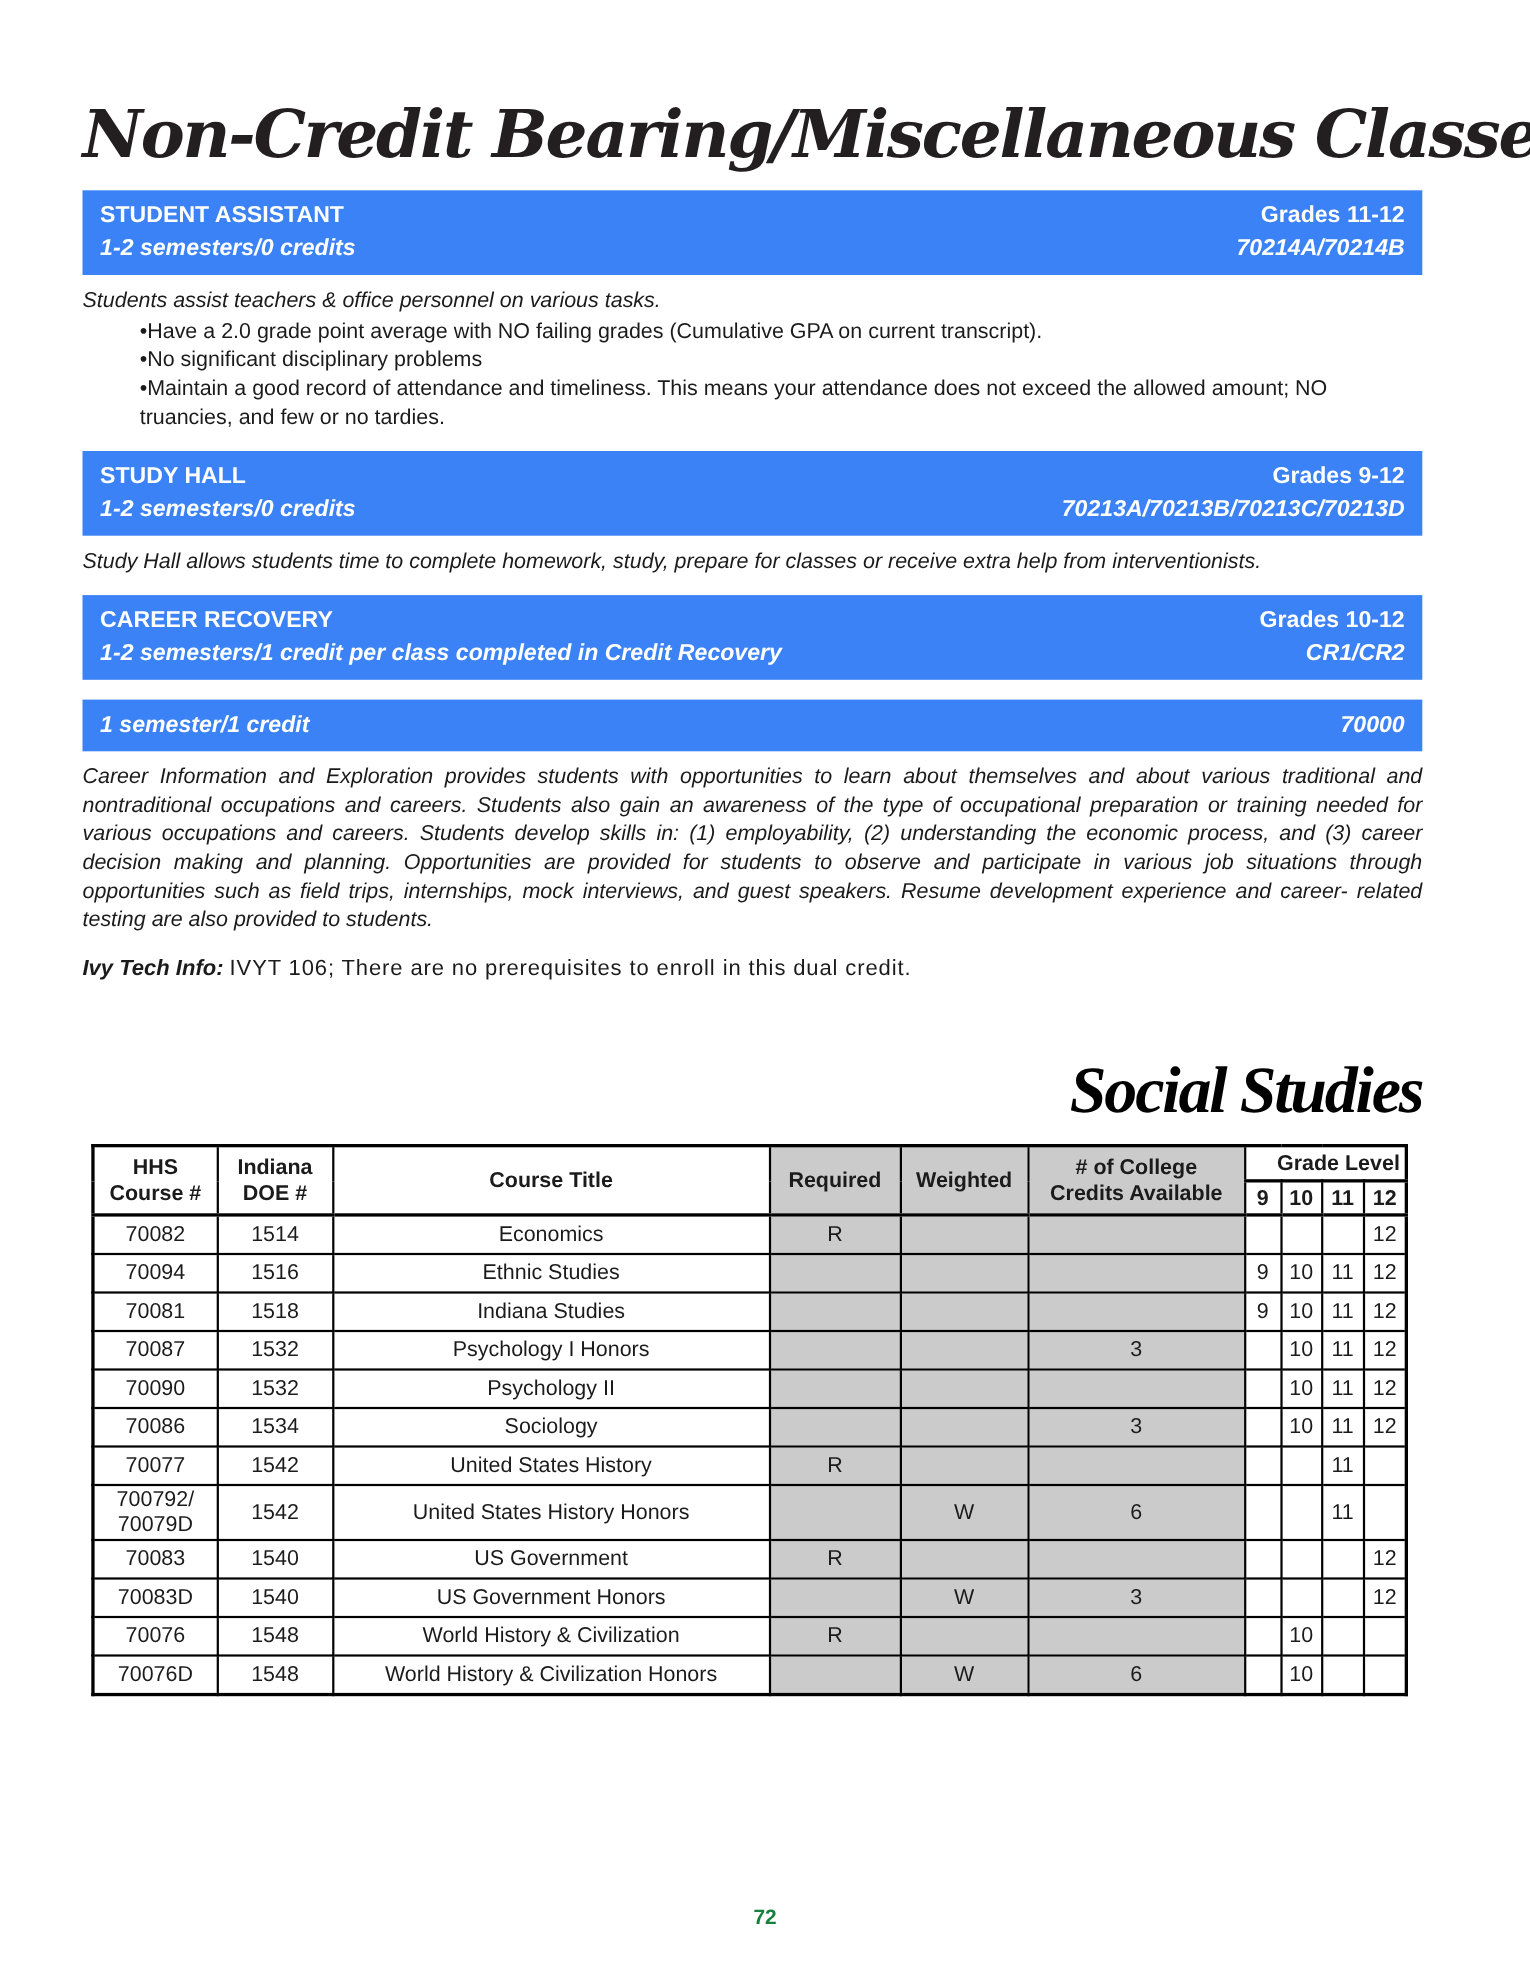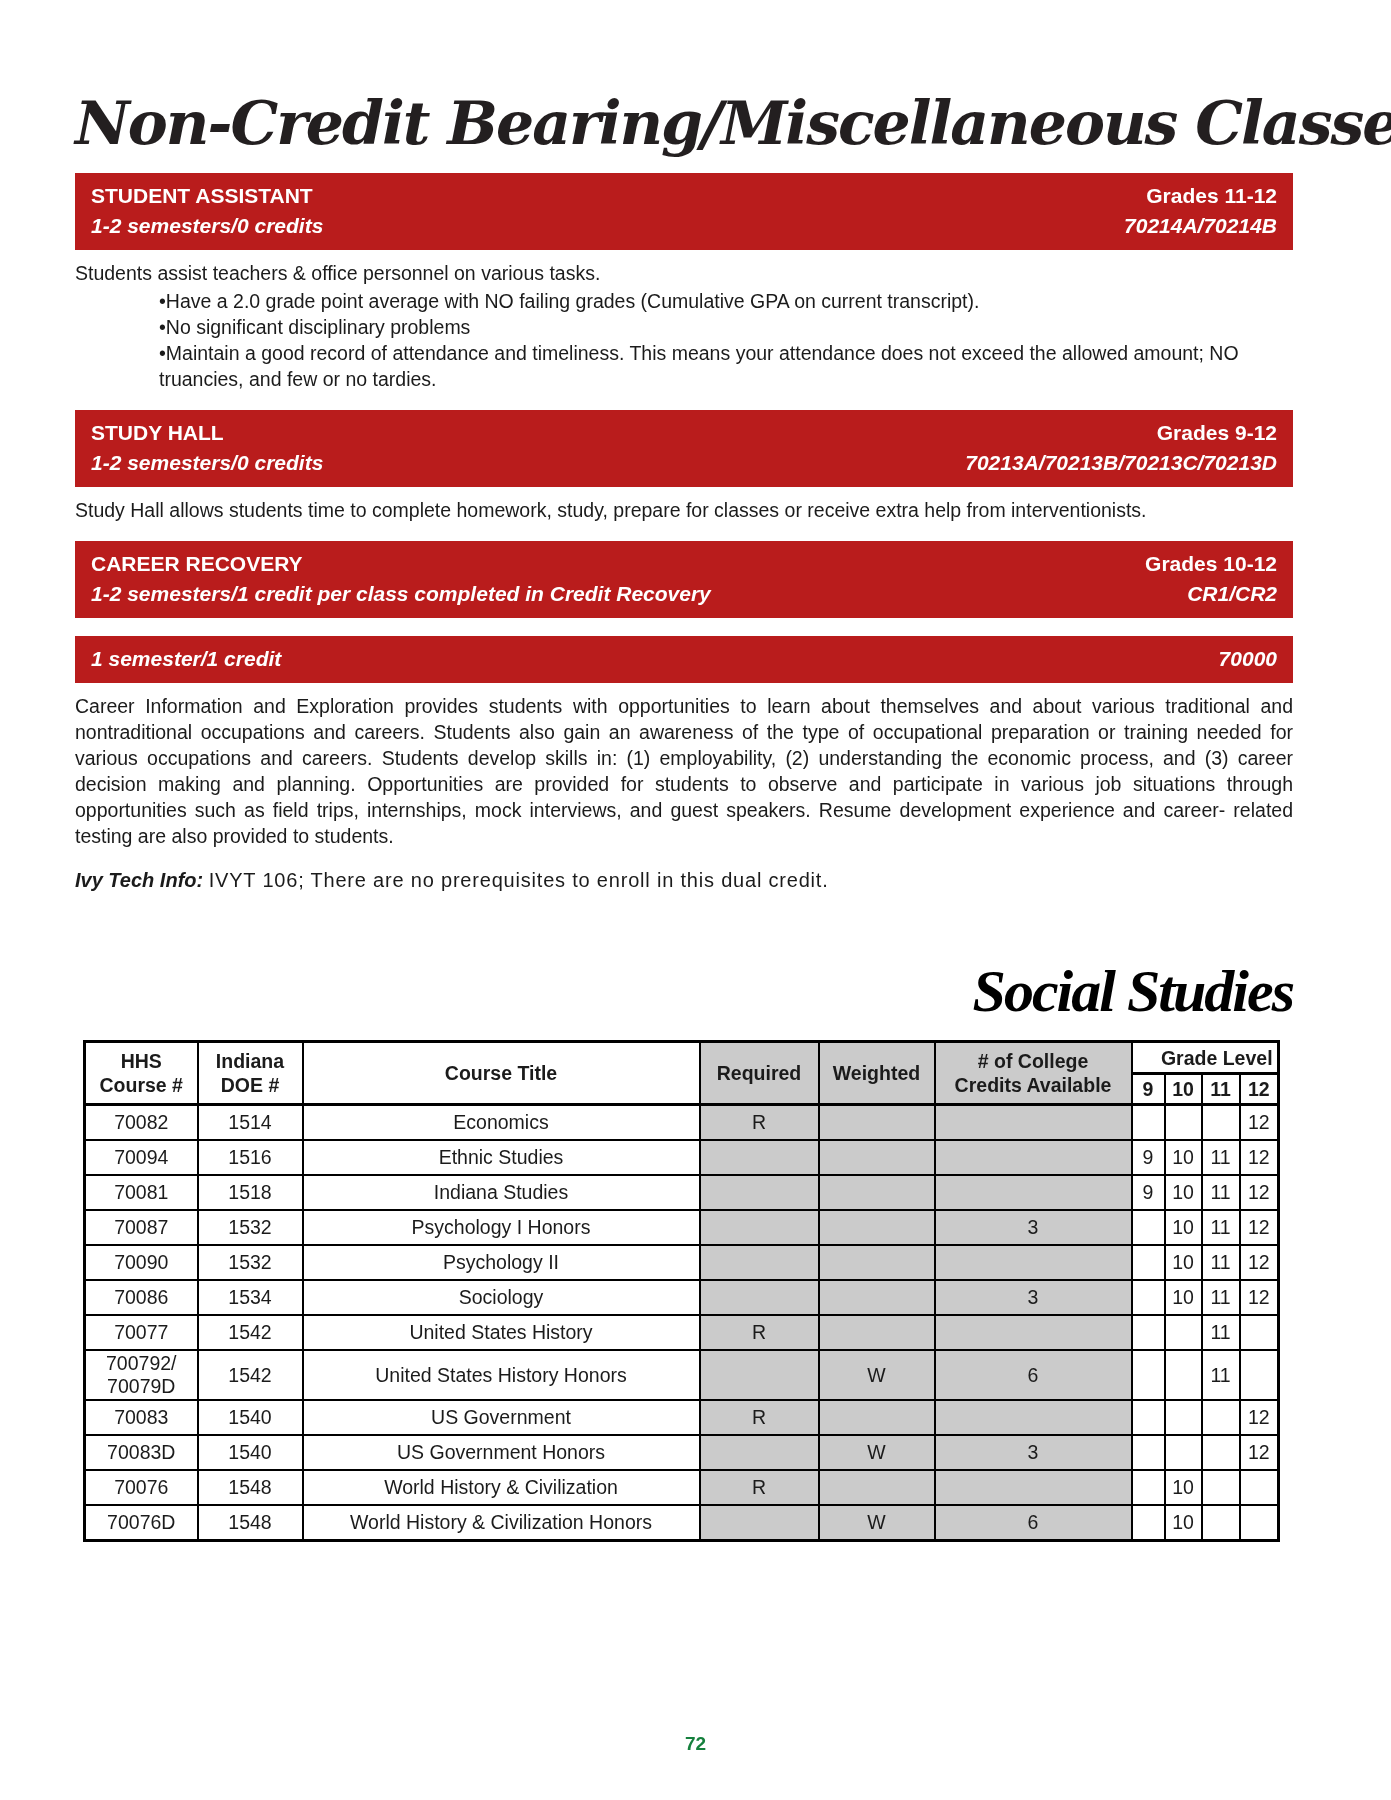--- a/index.html
+++ b/index.html
@@ -21,44 +21,45 @@
     font-size: 60px;
     letter-spacing: -2px;
     line-height: 1.05;
     color: #231f20;
     margin-top: 92px;
     margin-bottom: 16px;
     white-space: nowrap;
   }
 
   .bar {
-    background: #b91c1c;
+    background: #3b82f6;
     color: #ffffff;
     padding: 8px 16px 9px 16px;
     margin-top: 18px;
   }
   .bar-row {
     display: flex;
     justify-content: space-between;
     align-items: baseline;
     font-size: 21px;
     font-weight: 700;
     line-height: 30px;
   }
   .bar-row.sub { font-style: italic; }
 
   .desc {
     margin: 10px 0 0 0;
     font-size: 19.5px;
     line-height: 26px;
     text-align: justify;
+    font-style: italic;
   }
   .bullets { margin-top: 2px; }
   .bullet {
-    margin-left: 84px;
+    margin-left: 52px;
     font-size: 19.5px;
     line-height: 26px;
   }
   .bullet::before { content: "\2022"; }
 
   .note {
     margin: 18px 0 0 0;
     font-size: 20px;
     line-height: 26px;
   }

